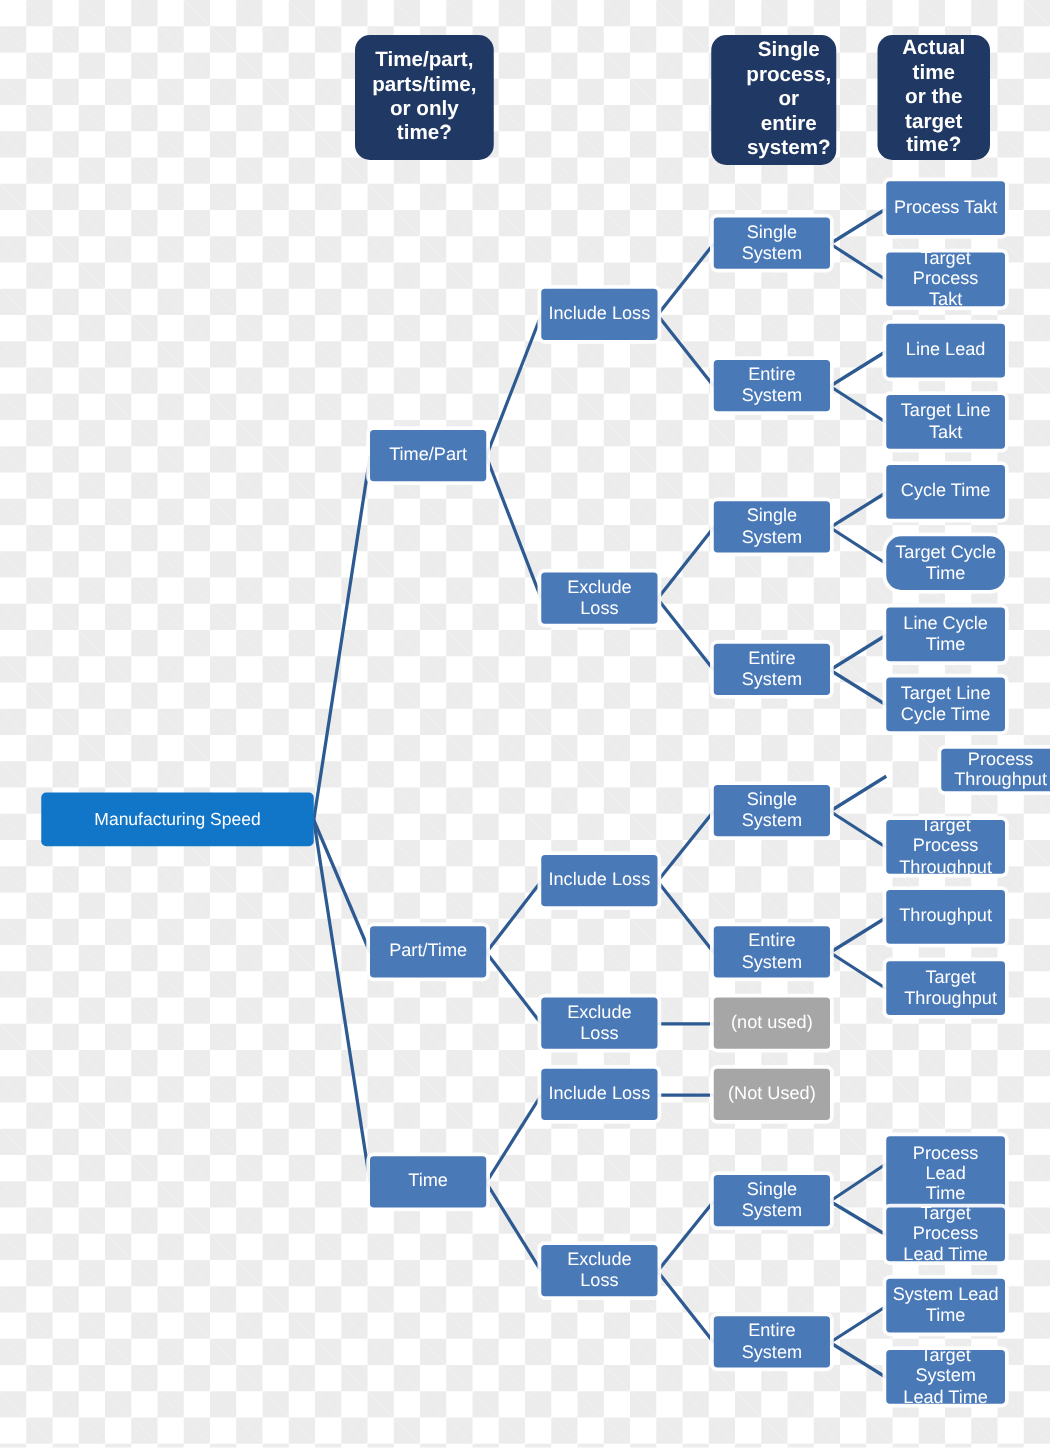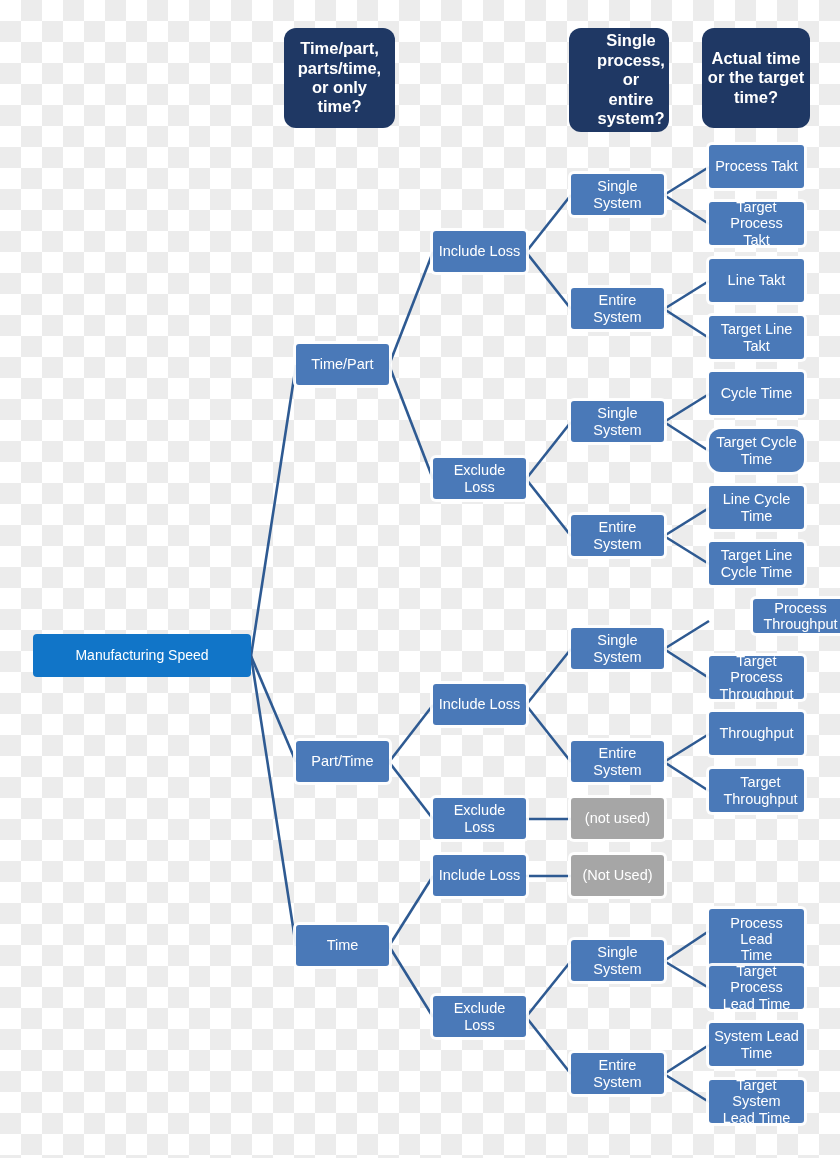--- a/index.html
+++ b/index.html
@@ -117,21 +117,21 @@
       <line x1="664" y1="1074" x2="709" y2="1102" stroke="#2E5A92" stroke-width="2.6" stroke-linecap="butt"></line>
     </svg>
 <div class="node header" style="left: 284px; top: 28px; width: 111px; height: 100px;">Time/part,
 parts/time,
 or only
 time?</div>
     <div class="node header" style="left: 569px; top: 28px; width: 100px; height: 104px; padding-left: 28px;">Single
 process, or
 entire
 system?</div>
-    <div class="node header" style="left: 702px; top: 28px; width: 108px; height: 100px;">Actual time
+    <div class="node header" style="left: 702px; top: 28px; width: 90px; height: 100px;">Actual time
 or the target
 time?</div>
     <div class="node root" style="left: 33px; top: 634px; width: 218px; height: 43px;">Manufacturing Speed</div>
     <div class="node branch" style="left: 296px; top: 344px; width: 93px; height: 41px;">Time/Part</div>
     <div class="node branch" style="left: 296px; top: 741px; width: 93px; height: 41px;">Part/Time</div>
     <div class="node branch" style="left: 296px; top: 925px; width: 93px; height: 41px;">Time</div>
     <div class="node branch" style="left: 433px; top: 231px; width: 93px; height: 41px;">Include Loss</div>
     <div class="node branch" style="left: 433px; top: 458px; width: 93px; height: 41px;">Exclude Loss</div>
     <div class="node branch" style="left: 433px; top: 684px; width: 93px; height: 41px;">Include Loss</div>
     <div class="node branch" style="left: 433px; top: 798px; width: 93px; height: 41px;">Exclude Loss</div>
@@ -143,21 +143,21 @@
     <div class="node branch" style="left: 571px; top: 515px; width: 93px; height: 41px;">Entire System</div>
     <div class="node branch" style="left: 571px; top: 628px; width: 93px; height: 41px;">Single System</div>
     <div class="node branch" style="left: 571px; top: 741px; width: 93px; height: 41px;">Entire System</div>
     <div class="node branch" style="left: 571px; top: 940px; width: 93px; height: 41px;">Single System</div>
     <div class="node branch" style="left: 571px; top: 1053px; width: 93px; height: 41px;">Entire System</div>
     <div class="node notused" style="left: 571px; top: 798px; width: 93px; height: 41px;">(not used)</div>
     <div class="node notused" style="left: 571px; top: 855px; width: 93px; height: 41px;">(Not Used)</div>
     <div class="node leaf" style="left: 709px; top: 145px; width: 95px; height: 43px;">Process Takt</div>
     <div class="node leaf" style="left: 709px; top: 202px; width: 95px; height: 43px;">Target Process
 Takt</div>
-    <div class="node leaf" style="left: 709px; top: 259px; width: 95px; height: 43px;">Line Takt</div>
+    <div class="node leaf" style="left: 709px; top: 259px; width: 95px; height: 43px;">Line Lead</div>
     <div class="node leaf" style="left: 709px; top: 316px; width: 95px; height: 43px;">Target Line
 Takt</div>
     <div class="node leaf" style="left: 709px; top: 372px; width: 95px; height: 43px;">Cycle Time</div>
     <div class="node leaf" style="left: 709px; top: 429px; width: 95px; height: 43px; border-radius: 12px;">Target Cycle
 Time</div>
     <div class="node leaf" style="left: 709px; top: 486px; width: 95px; height: 43px;">Line Cycle Time</div>
     <div class="node leaf" style="left: 709px; top: 542px; width: 95px; height: 43px;">Target  Line
 Cycle Time</div>
     <div class="node leaf" style="left: 709px; top: 599px; width: 95px; height: 34px; margin-left: 44px;">Process
 Throughput</div>

